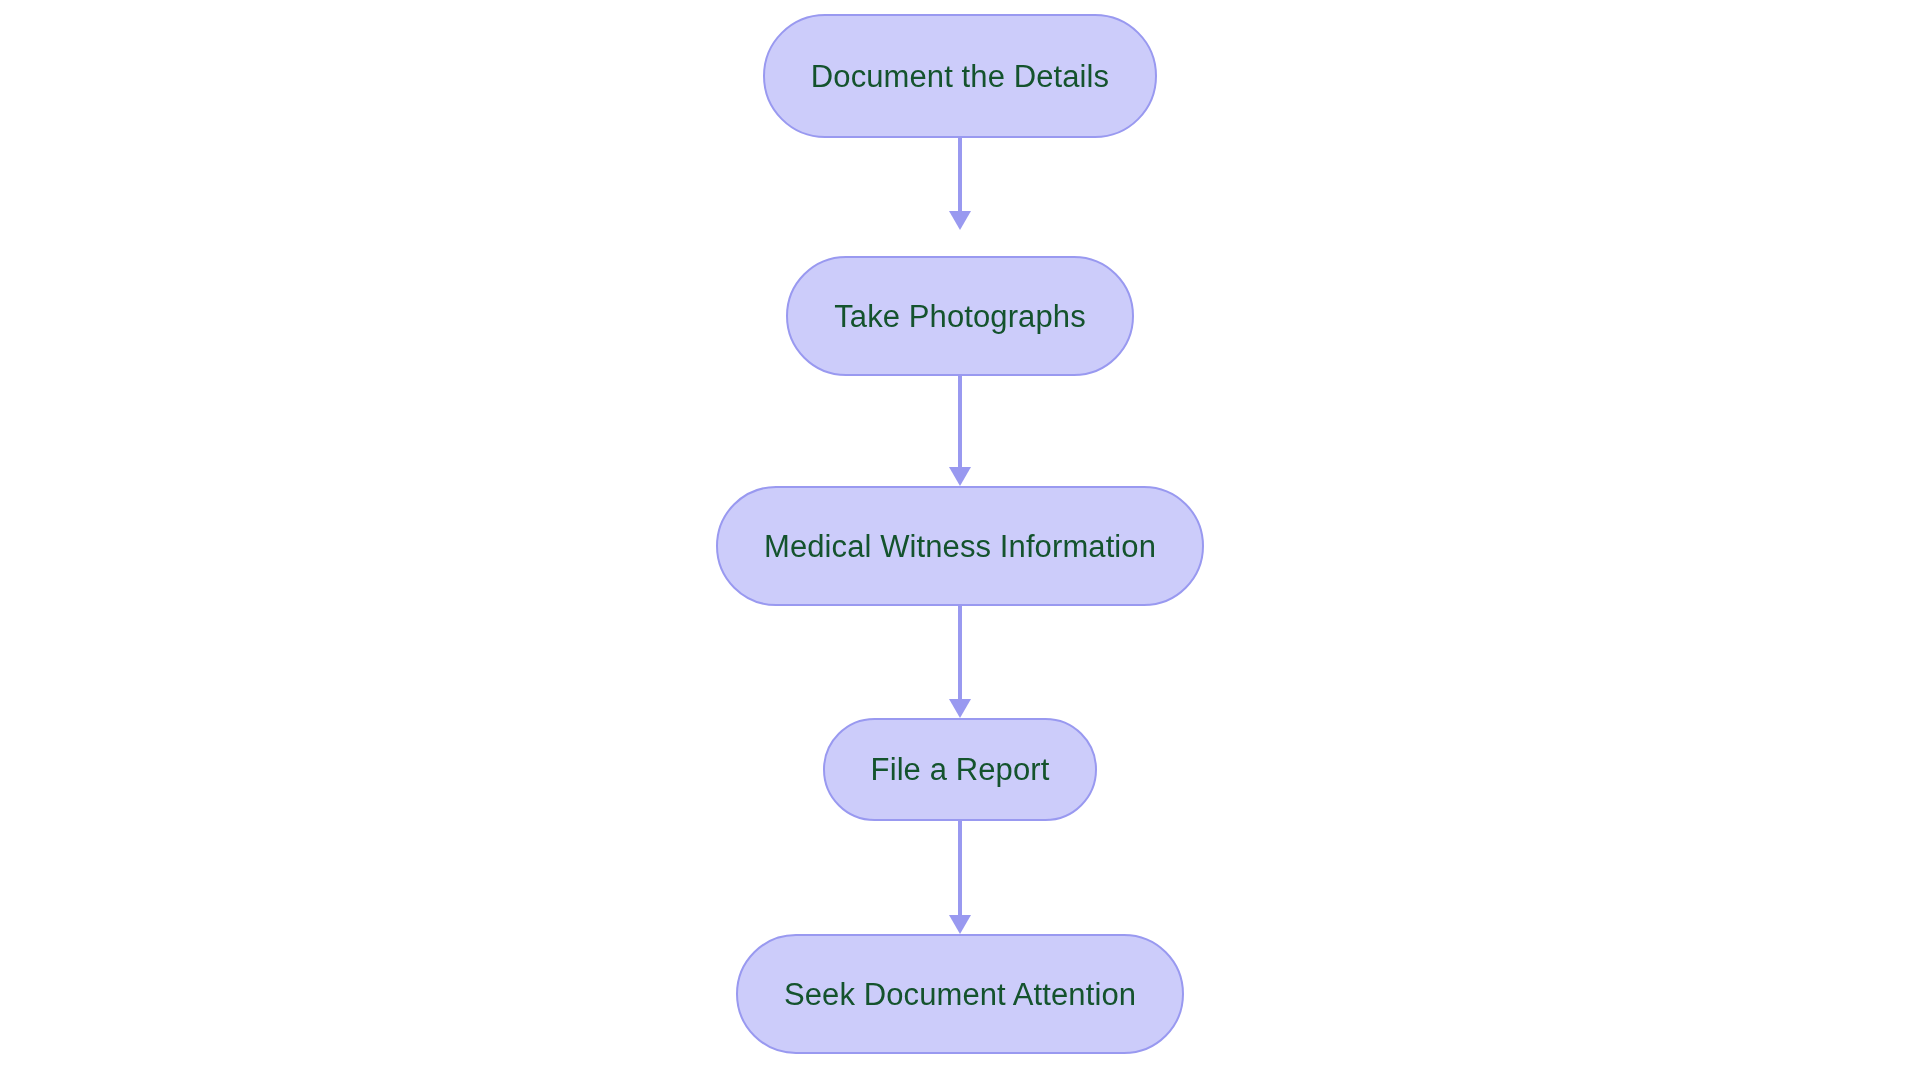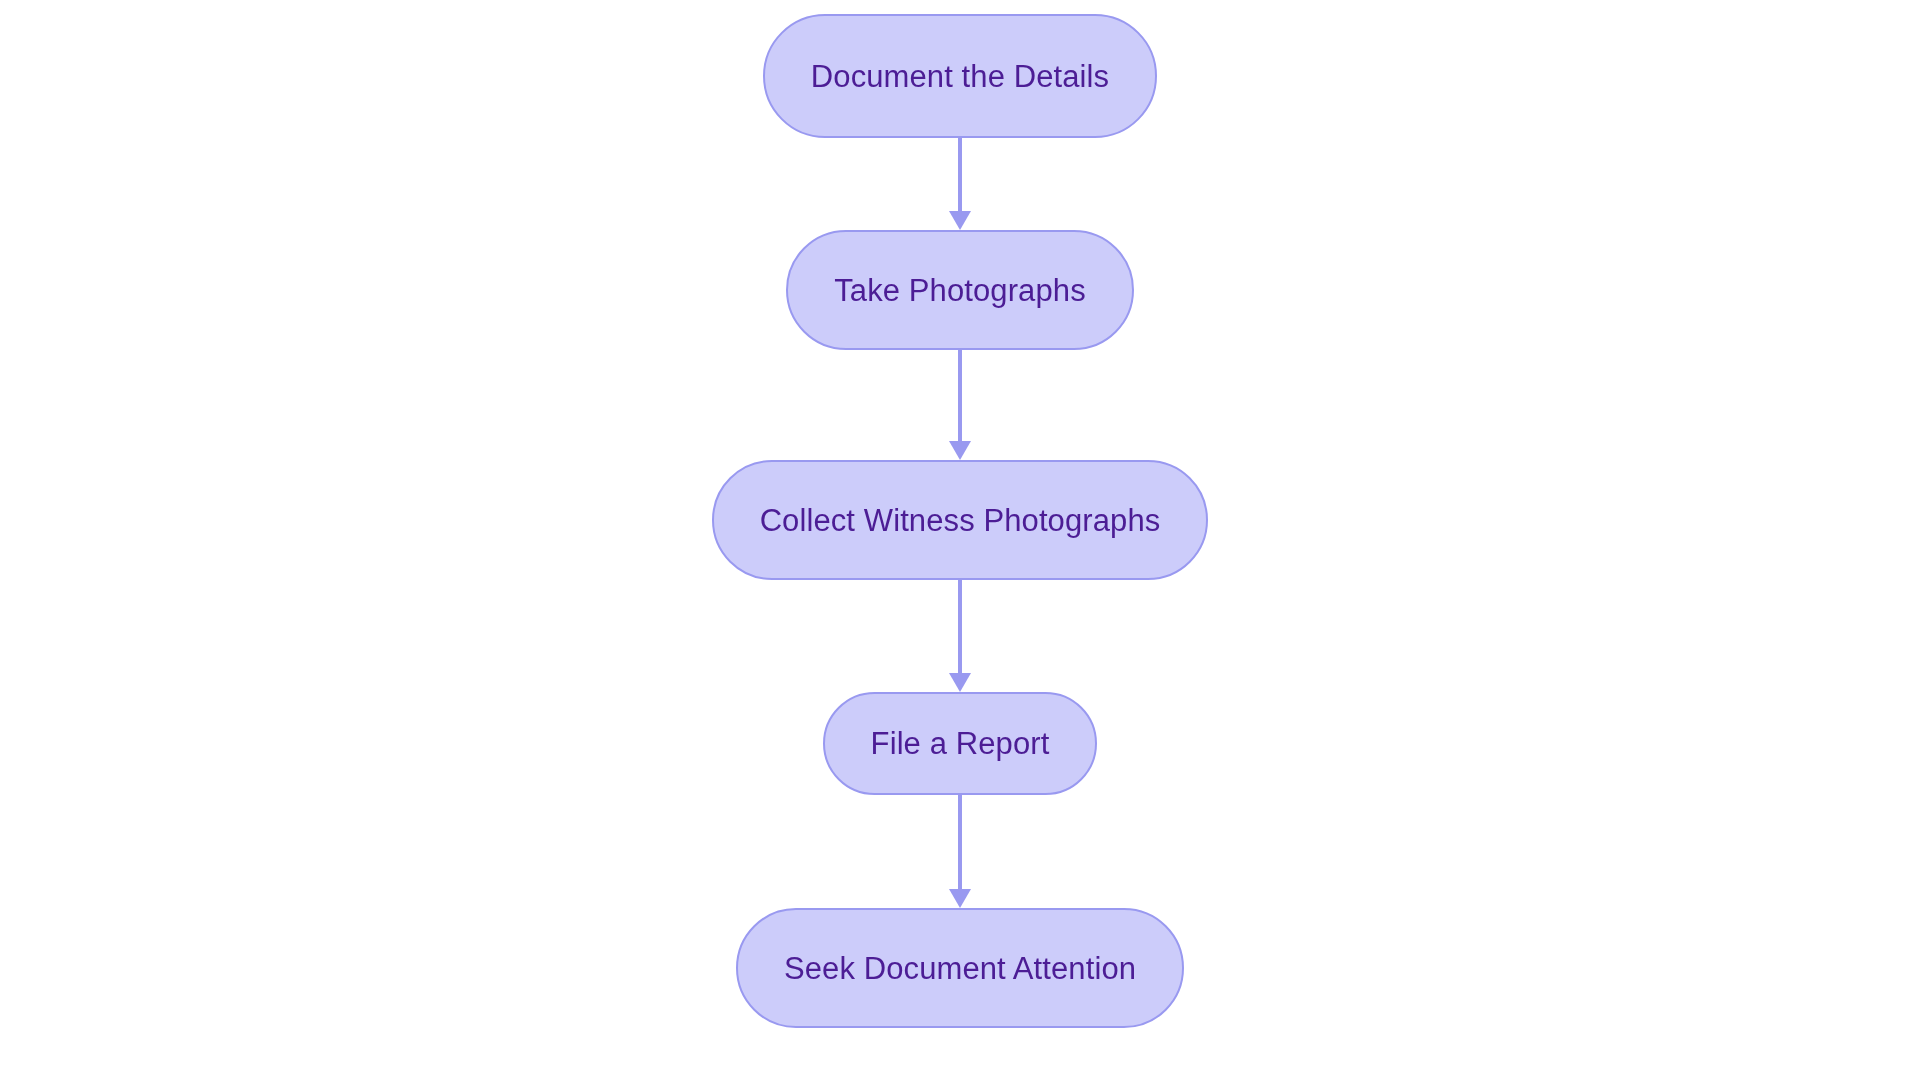--- a/index.html
+++ b/index.html
@@ -45,27 +45,27 @@
     color: #3333cc;
     font-size: 31px;
     font-weight: 400;
     letter-spacing: 0.1px;
     white-space: nowrap;
     line-height: 1;
     padding: 0 46px;
     height: 124px;
   }
   .node-label {
-    color: #4c1d95;
+    color: #14532d;
     font-size: 31px;
     white-space: nowrap;
   }
 
   .node.n1 { height: 124px; min-width: 390px; }
-  .node.n2 { height: 120px; min-width: 338px; }
+  .node.n2 { height: 120px; min-width: 338px; margin-top: 26px; }
   .node.n3 { height: 120px; min-width: 474px; }
   .node.n4 { height: 103px; min-width: 256px; }
   .node.n5 { height: 120px; min-width: 410px; }
 
   
   .connector {
     display: flex;
     flex-direction: column;
     align-items: center;
     justify-content: flex-start;
@@ -109,21 +109,21 @@
     <div class="node n2">
       <span class="node-label">Take Photographs</span>
     </div>
 
     <div class="connector c2">
       <div class="shaft"></div>
       <div class="head"></div>
     </div>
 
     <div class="node n3">
-      <span class="node-label">Collect Witness Photographs</span>
+      <span class="node-label">Medical Witness Information</span>
     </div>
 
     <div class="connector c3">
       <div class="shaft"></div>
       <div class="head"></div>
     </div>
 
     <div class="node n4">
       <span class="node-label">File a Report</span>
     </div>

